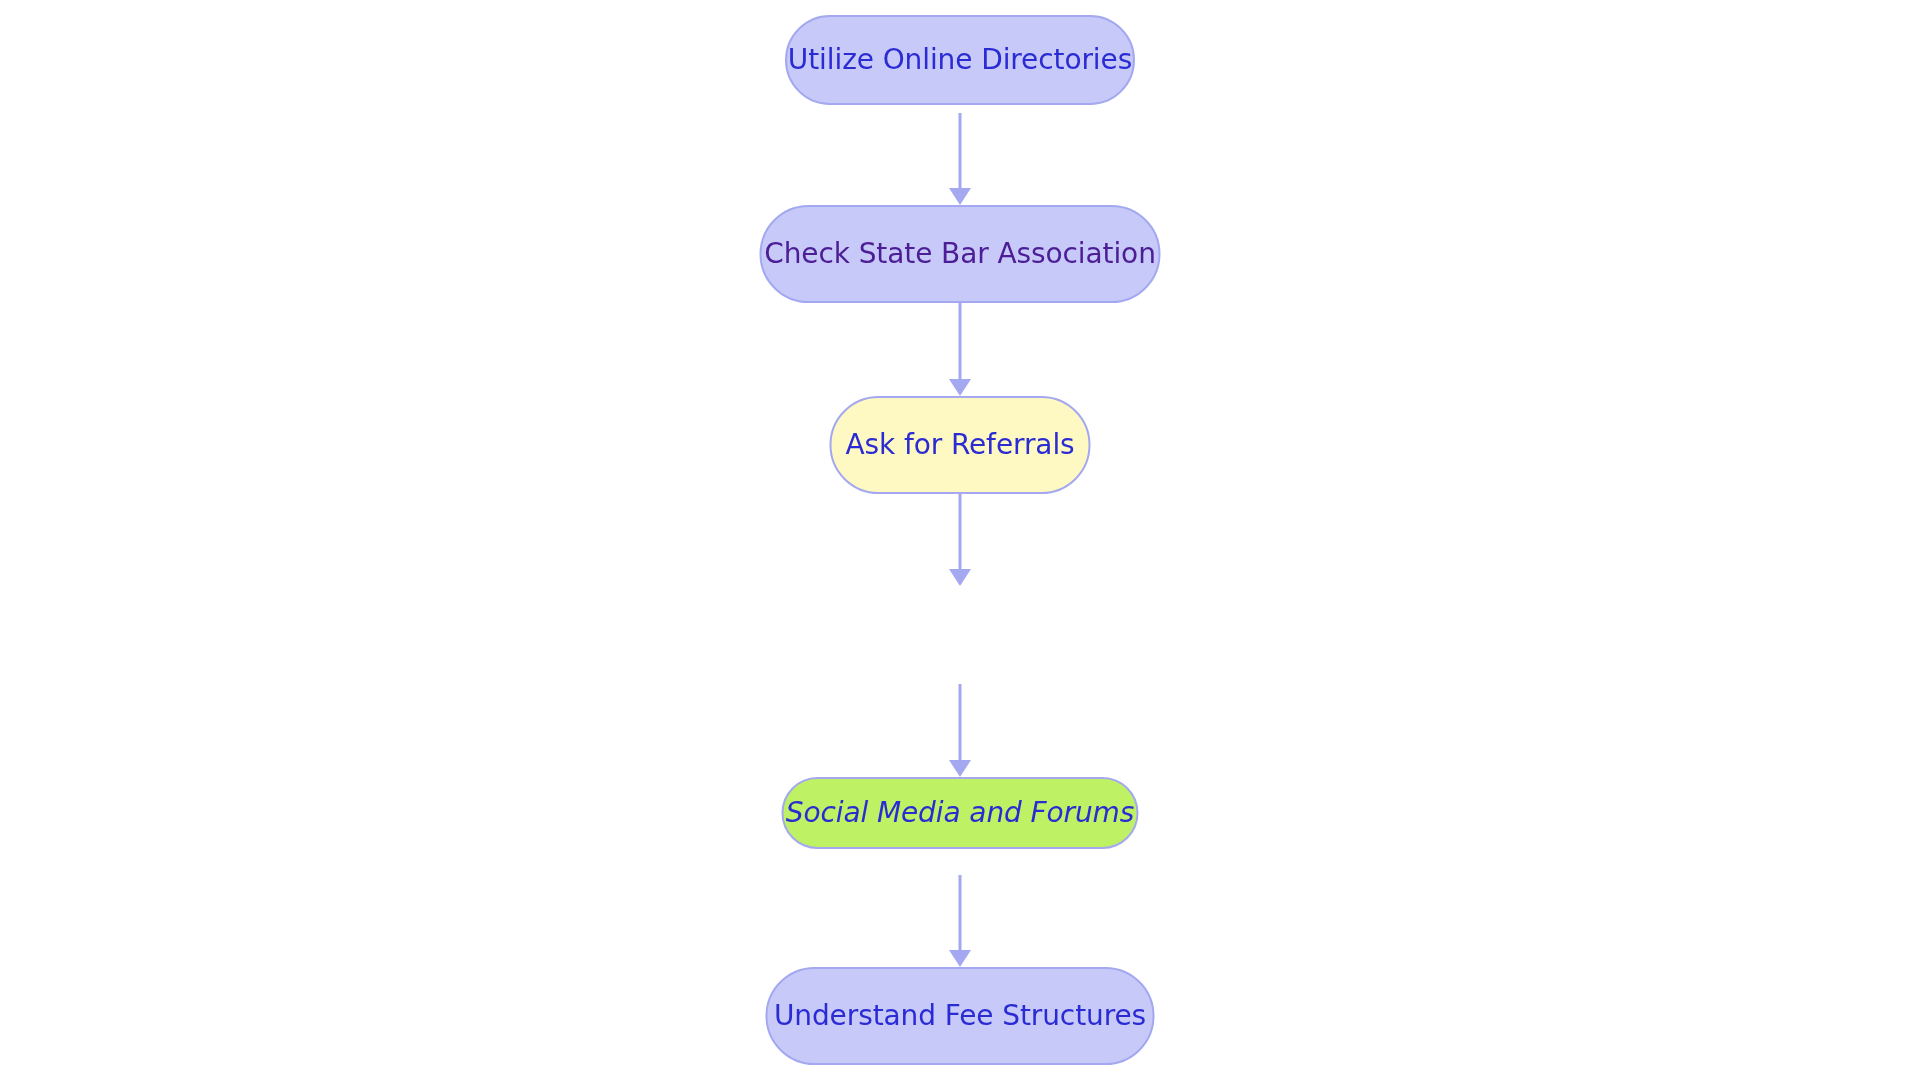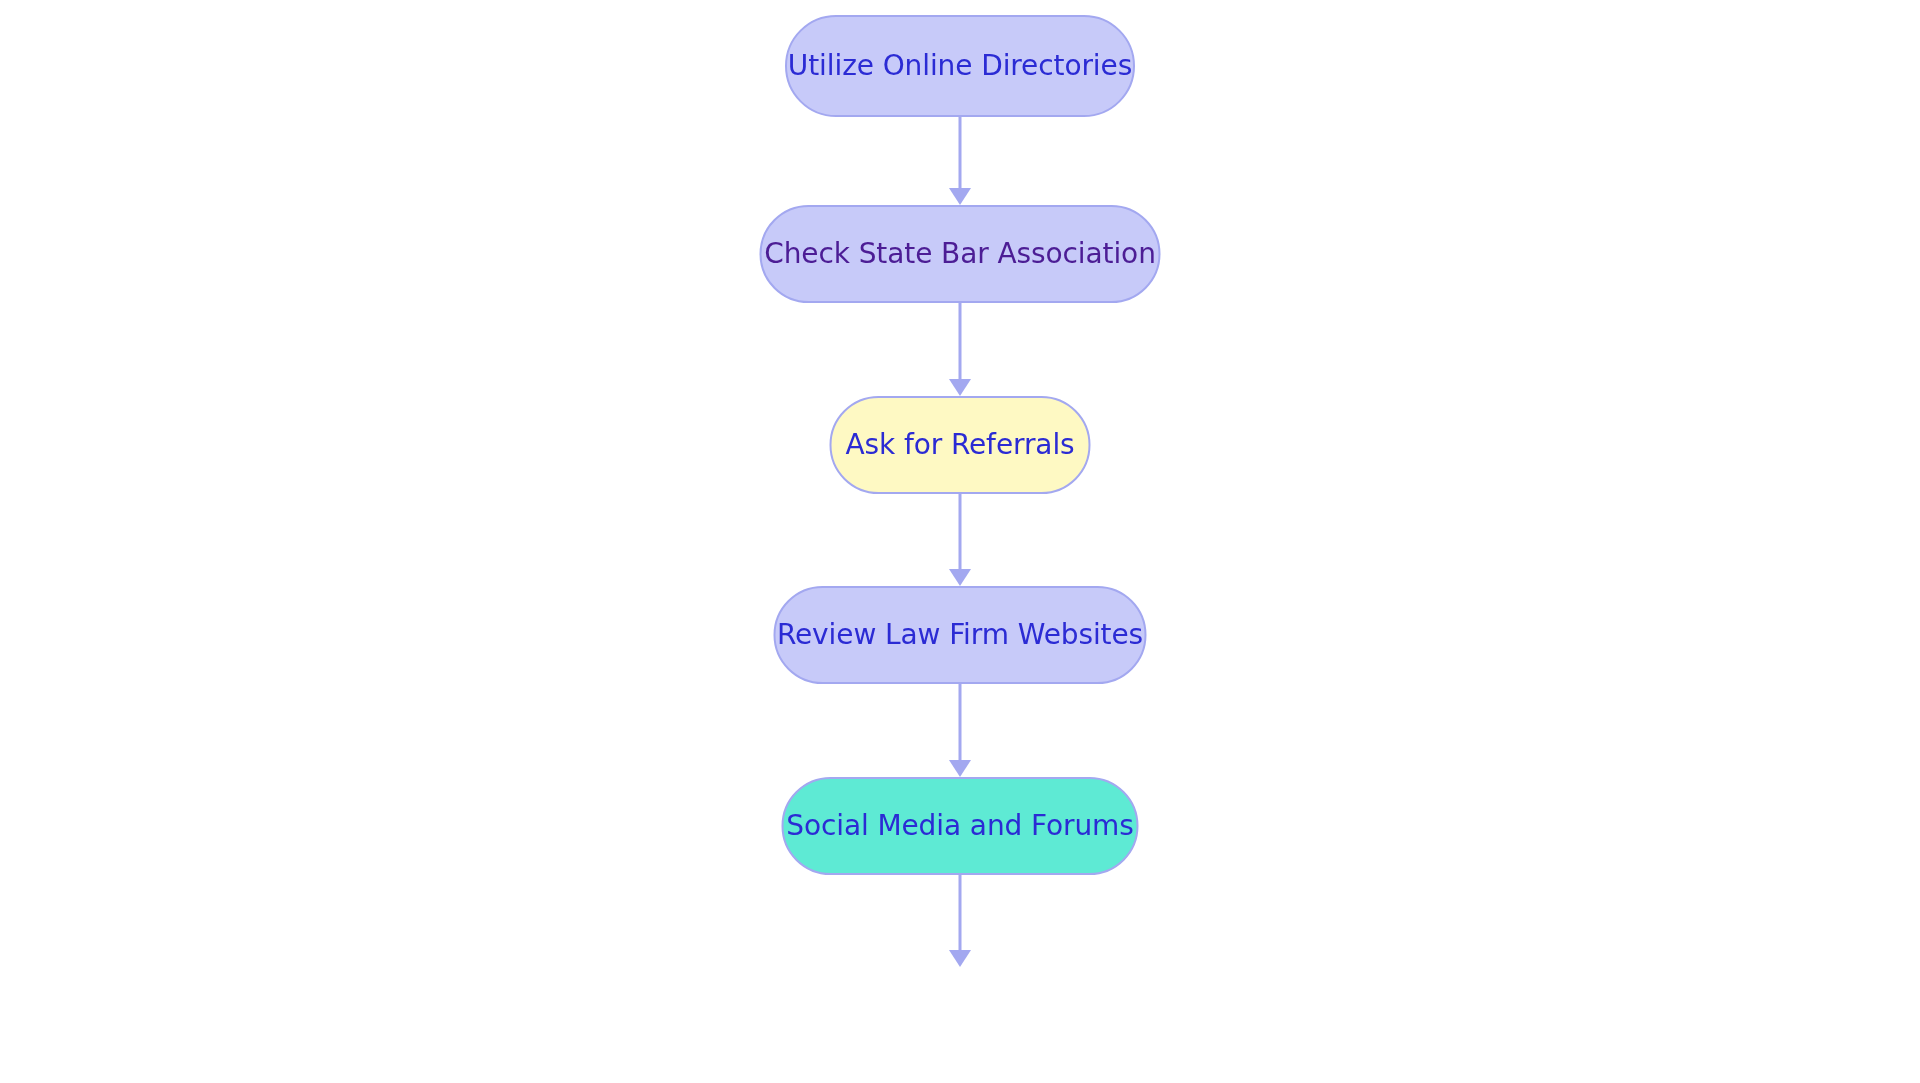--- a/index.html
+++ b/index.html
@@ -95,34 +95,34 @@
   </div>
   <div class="connector" style="top: 684px; height: 93px; width: 22px;">
     <div class="connector-line" style="height: 76px; background: rgb(163, 168, 240);"></div>
     <div class="connector-arrowhead" style="border-top-color: rgb(163, 168, 240);"></div>
   </div>
   <div class="connector" style="top: 875px; height: 92px; width: 22px;">
     <div class="connector-line" style="height: 75px; background: rgb(163, 168, 240);"></div>
     <div class="connector-arrowhead" style="border-top-color: rgb(163, 168, 240);"></div>
   </div>
 
-  <div class="node" style="width: 350px; height: 102px; top: 15px; background: rgb(199, 202, 249); border-color: rgb(163, 168, 240);">
+  <div class="node" style="width: 350px; height: 90px; top: 15px; background: rgb(199, 202, 249); border-color: rgb(163, 168, 240);">
     <span class="node-label" style="color: rgb(43, 43, 212);">Utilize Online Directories</span>
   </div>
 
   <div class="node" style="width: 401px; height: 98px; top: 205px; background: rgb(199, 202, 249); border-color: rgb(163, 168, 240);">
     <span class="node-label" style="color: #4c1d95;">Check State Bar Association</span>
   </div>
 
   <div class="node" style="width: 261px; height: 98px; top: 396px; background: #fef9c3; border-color: rgb(163, 168, 240);">
     <span class="node-label" style="color: rgb(43, 43, 212);">Ask for Referrals</span>
   </div>
 
-  <div class="node" style="width: 373px; height: 98px; top: 586px; background: rgb(199, 202, 249); border-color: rgb(163, 168, 240);">
-    <span class="node-label" style="color: rgb(43, 43, 212);">Review Law Firm Websites</span>
-  </div>
 
-  <div class="node" style="width: 357px; height: 98px; top: 777px; background: #5eead4; border-color: rgb(163, 168, 240);">
+  <div class="node" style="width: 357px; height: 72px; top: 777px; background: #bef264; border-color: rgb(163, 168, 240); font-style: italic;">
     <span class="node-label" style="color: rgb(43, 43, 212);">Social Media and Forums</span>
   </div>
 
+  <div class="node" style="width: 389px; height: 98px; top: 967px; background: rgb(199, 202, 249); border-color: rgb(163, 168, 240);">
+    <span class="node-label" style="color: rgb(43, 43, 212);">Understand Fee Structures</span>
+  </div>
 
 </div>
 
 </body></html>

